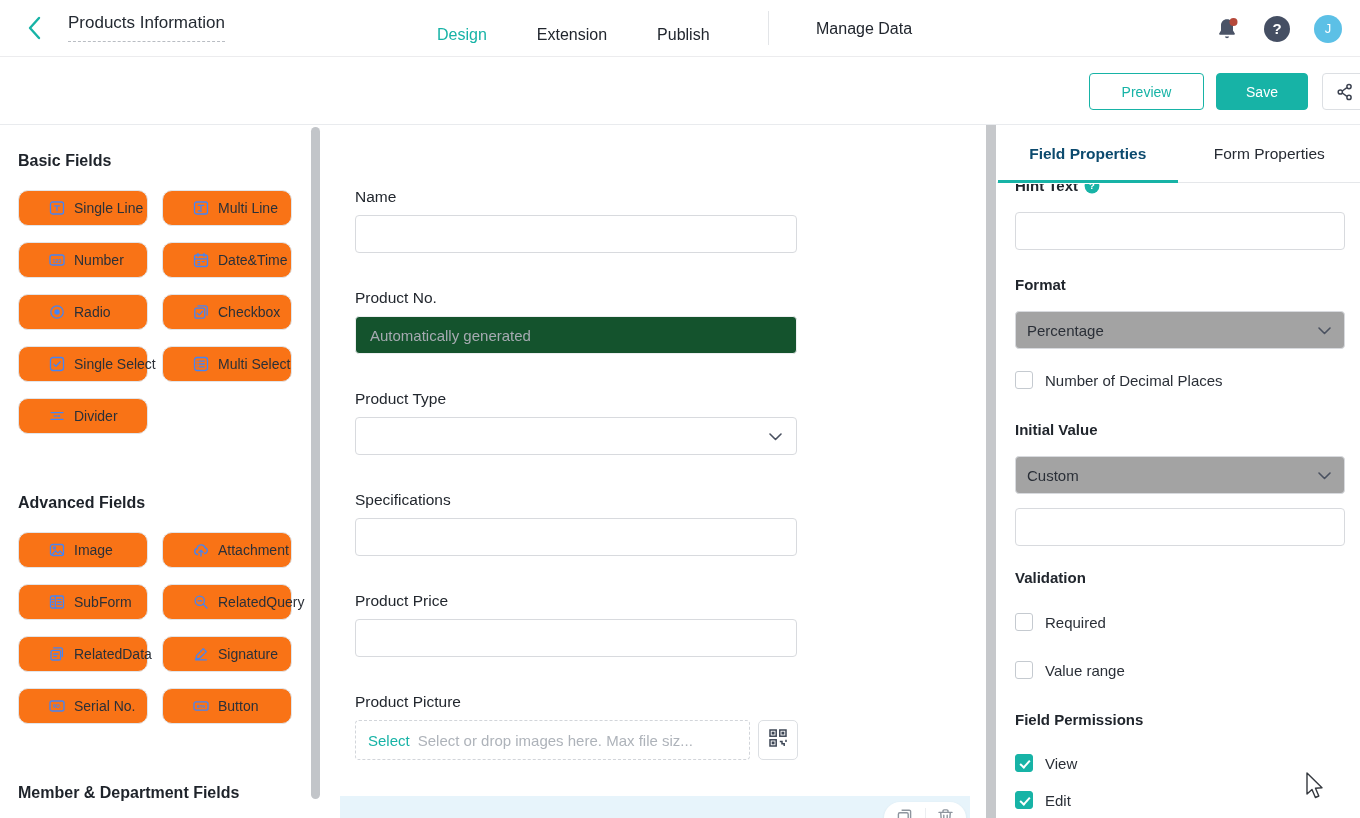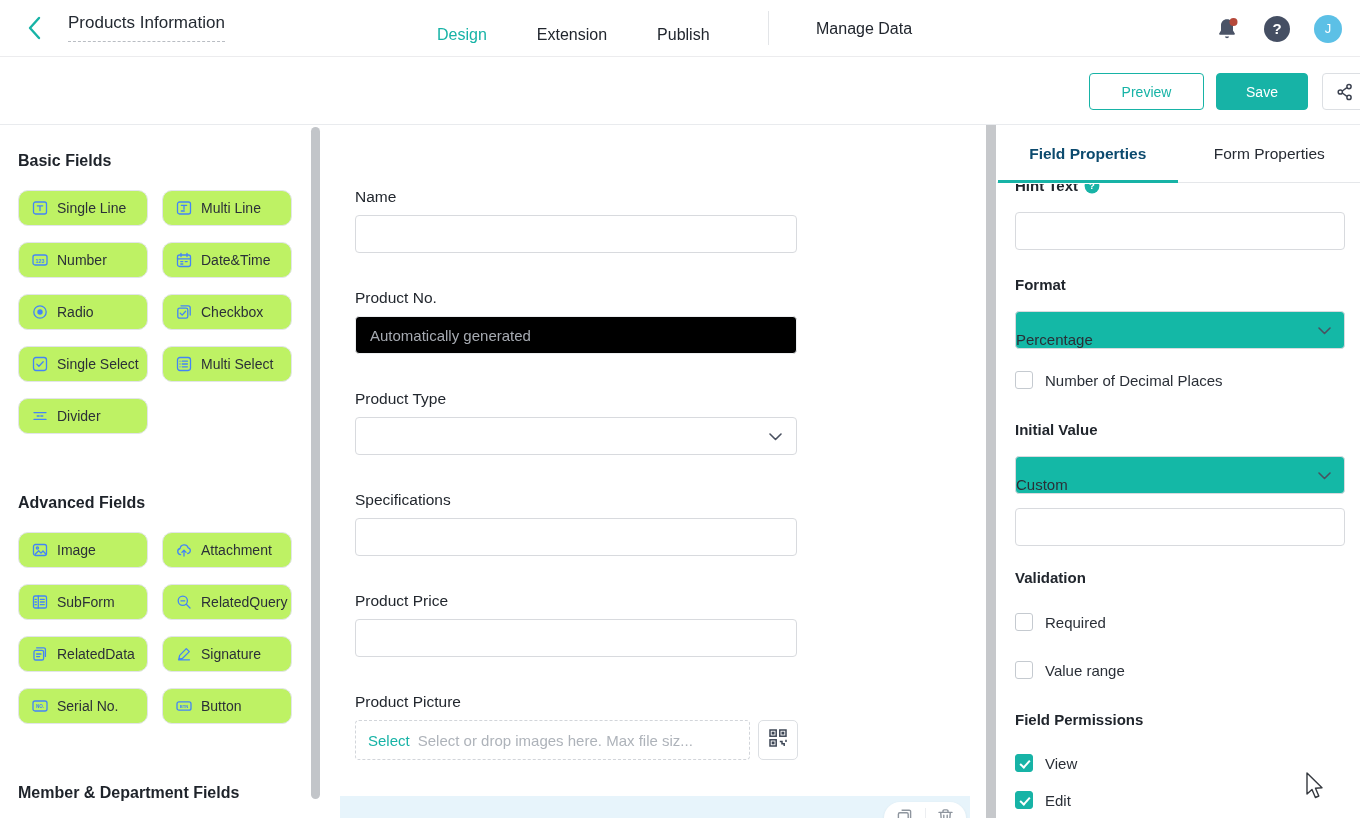--- a/index.html
+++ b/index.html
@@ -38,36 +38,36 @@
   .btn-save { left:1216px; width:92px; background:#17b3a6; border:1px solid #17b3a6; color:#fff; }
   .btn-share { left:1322px; width:46px; background:#fff; border:1px solid #dcdfe3; color:#3c4250; }
 
   
   .main { position:absolute; top:125px; left:0; width:1360px; height:693px; overflow:hidden; }
 
   
   .sidebar { position:absolute; left:0; top:0; width:313px; height:693px; overflow:hidden; padding:27px 0 0 18px; }
   .side-title { font-size:16px; font-weight:bold; color:#1e232a; margin-bottom:20px; }
   .side-grid { display:flex; flex-wrap:wrap; width:288px; margin-bottom:44px; }
-  .side-btn { width:130px; height:36px; border:1px solid #e2e5e9; border-radius:10px; background:#bef264;
-    display:flex; align-items:center; padding-left:13px; gap:9px; margin:0 14px 16px 0;
+  .side-btn { width:130px; height:36px; border:1px solid #e2e5e9; border-radius:10px; background:#f97316;
+    display:flex; align-items:center; padding-left:30px; gap:9px; margin:0 14px 16px 0;
     font-size:14px; color:#2b3038; cursor:grab; white-space:nowrap; }
   .side-btn:nth-child(2n) { margin-right:0; }
   .s-icon { display:flex; width:16px; height:16px; flex:none; }
 
   .v-scrollbar { position:absolute; border-radius:5px; background:#c2c5c9; }
   .sb-left { left:311px; top:2px; width:9px; height:672px; }
   .sb-center { left:986px; top:0; width:10px; height:693px; border-radius:0; background:#c6c8cb; }
 
   
   .canvas { position:absolute; left:321px; top:0; width:802px; height:693px; overflow:hidden; padding-top:63px; background:#fff; }
   .field { padding-left:34px; margin-bottom:36px; }
   .f-label { font-size:15.5px; font-weight:500; color:#22272e; line-height:18px; margin-bottom:9px; }
   .f-input { width:442px; height:38px; border:1px solid #d8dade; border-radius:4px; background:#fff; }
-  .f-input.disabled { background:#000000; border-color:#eceef0; display:flex; align-items:center;
+  .f-input.disabled { background:#14532d; border-color:#eceef0; display:flex; align-items:center;
     padding-left:14px; font-size:15px; color:#a6aab1; }
   .f-select { position:relative; width:442px; height:38px; border:1px solid #d8dade; border-radius:4px; background:#fff; }
   .f-select .chev { position:absolute; right:14px; top:15px; }
   .pic-row { display:flex; gap:8px; }
   .pic-drop { width:395px; height:40px; border:1px dashed #d2d5da; border-radius:4px; background:#fff;
     display:flex; align-items:center; padding:0 10px 0 12px; gap:8px; overflow:hidden; }
   .pic-select { color:#17b3a6; font-size:15px; flex:none; cursor:pointer; }
   .pic-ph { color:#aeb3ba; font-size:15px; white-space:nowrap; overflow:hidden; text-overflow:ellipsis; }
   .qr-btn { width:40px; height:40px; border:1px solid #dcdfe3; border-radius:5px; background:#fff;
     display:flex; align-items:center; justify-content:center; cursor:pointer; }
@@ -84,21 +84,21 @@
   .p-tabs { position:relative; height:58px; border-bottom:1px solid #e5e7ea; display:flex; z-index:2; background:#fff; }
   .p-tab { width:50%; display:flex; align-items:center; justify-content:center; font-size:15.5px;
     color:#262b33; cursor:pointer; position:relative; }
   .p-tab.active { color:#0c4a6e;font-weight:bold; }
   .p-tab.active::after { content:""; position:absolute; left:1px; right:1px; bottom:-1px; height:3px; background:#17b3a6; }
   .p-scroll { position:absolute; top:59px; left:0; right:0; bottom:0; overflow:hidden; padding:0 16px 0 18px; }
   .p-label { font-size:15px; font-weight:bold; color:#21262d; line-height:18px; }
   .p-label.clip { margin-top:-7px; display:flex; align-items:center; gap:6px; }
   .p-input { width:330px; height:38px; border:1px solid #d8dade; border-radius:4px; background:#fff; margin-top:17px; }
   .p-select { position:relative; width:330px; height:38px; border:1px solid #d8dade; border-radius:4px;
-    background:#14b8a6; display:flex; align-items:flex-end; padding-left:0; font-size:15px; color:#2a2f37; margin-top:17px; }
+    background:#a3a3a3; display:flex; align-items:center; padding-left:11px; font-size:15px; color:#2a2f37; margin-top:17px; }
   .p-select .chev { position:absolute; right:13px; top:15px; }
   .sec-gap { margin-top:26px; }
   .cb-row { display:flex; align-items:center; gap:12px; font-size:15px; color:#2a2f37; cursor:pointer; }
   .cb { width:18px; height:18px; border:1px solid #c5cad0; border-radius:3px; background:#fff; position:relative; flex:none; }
   .cb.checked { background:#17b3a6; border-color:#17b3a6; }
   .cb.checked::after { content:""; position:absolute; left:6px; top:2.5px; width:4px; height:8px;
     border:solid #fff; border-width:0 2px 2px 0; transform:rotate(42deg); }
 
   .cursor { position:absolute; left:1305px; top:772px; z-index:9; pointer-events:none; }
 </style>

